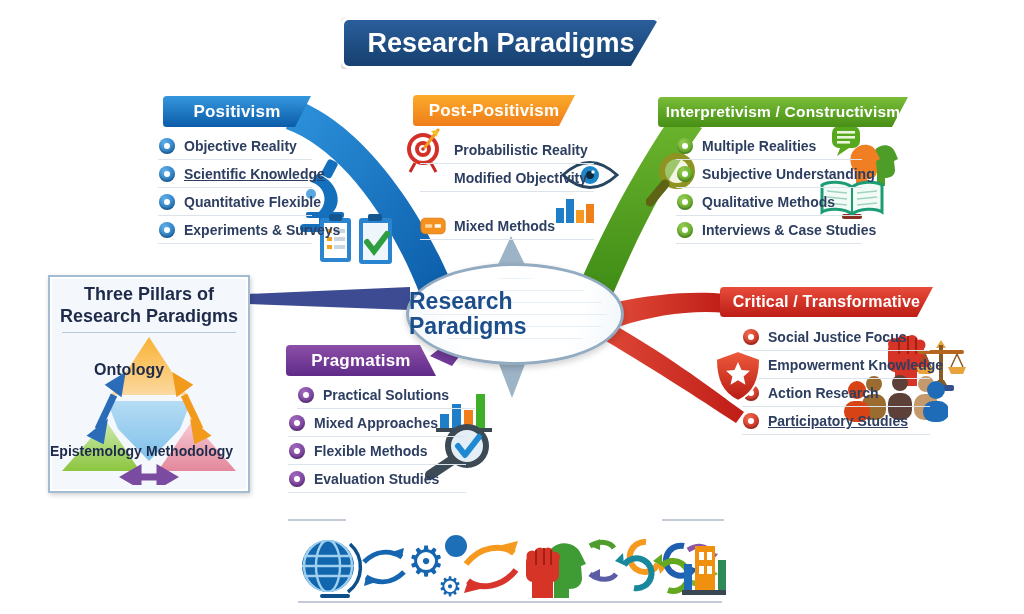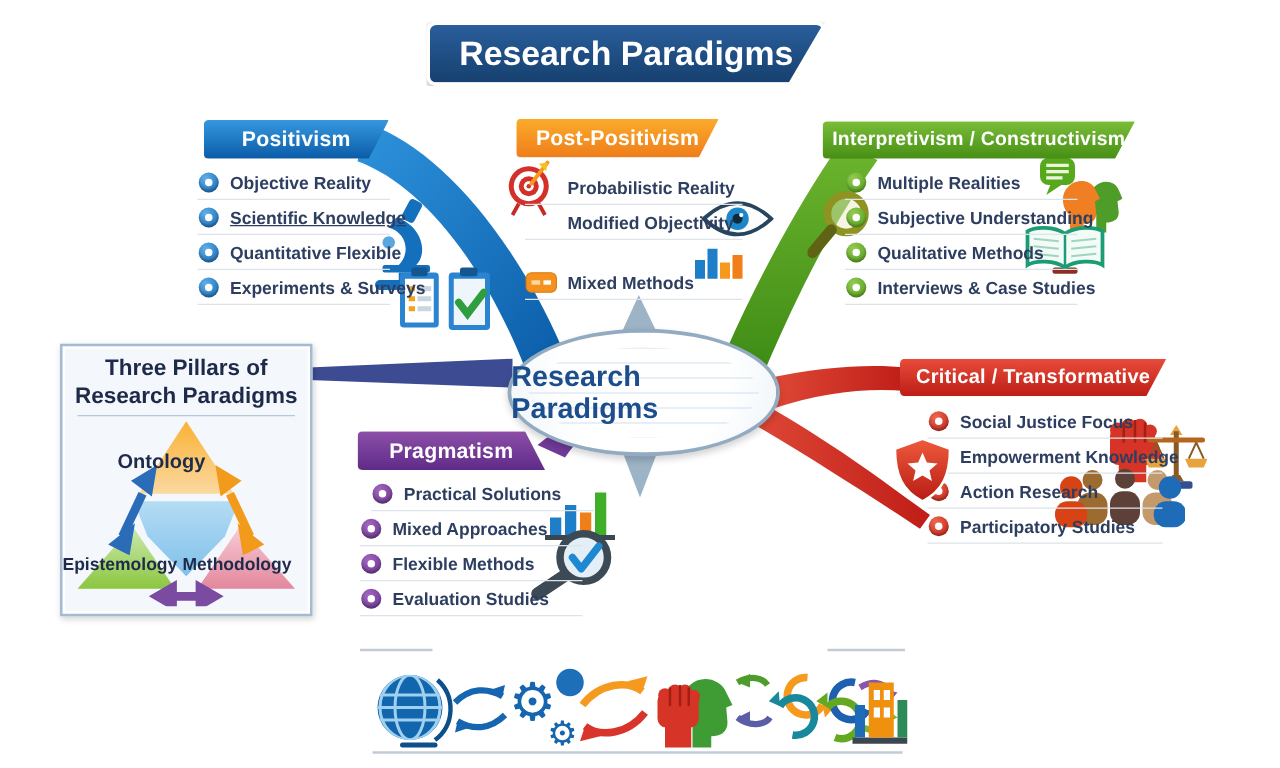--- a/index.html
+++ b/index.html
@@ -279,21 +279,21 @@
     <span>Empowerment Knowledge</span>
     </div>
   <div class="row" style="left:742px;top:380px;width:188px;">
     <span class="slot">
         <span class="bl bl-red">
           <i></i>
         </span>
       </span>
     <span>Action Research</span>
     </div>
-  <div class="row" style="left:742px;top:408px;width:188px;">
+  <div class="row" style="left:742px;top:408px;width:188px;text-decoration:underline;">
     <span class="slot">
         <span class="bl bl-red">
           <i></i>
         </span>
       </span>
     <span>Participatory Studies</span>
     </div>
 
   <svg class="ic" style="left:714px;top:350px;z-index:5;" width="48" height="52" viewBox="0 0 48 52">
     <defs>

